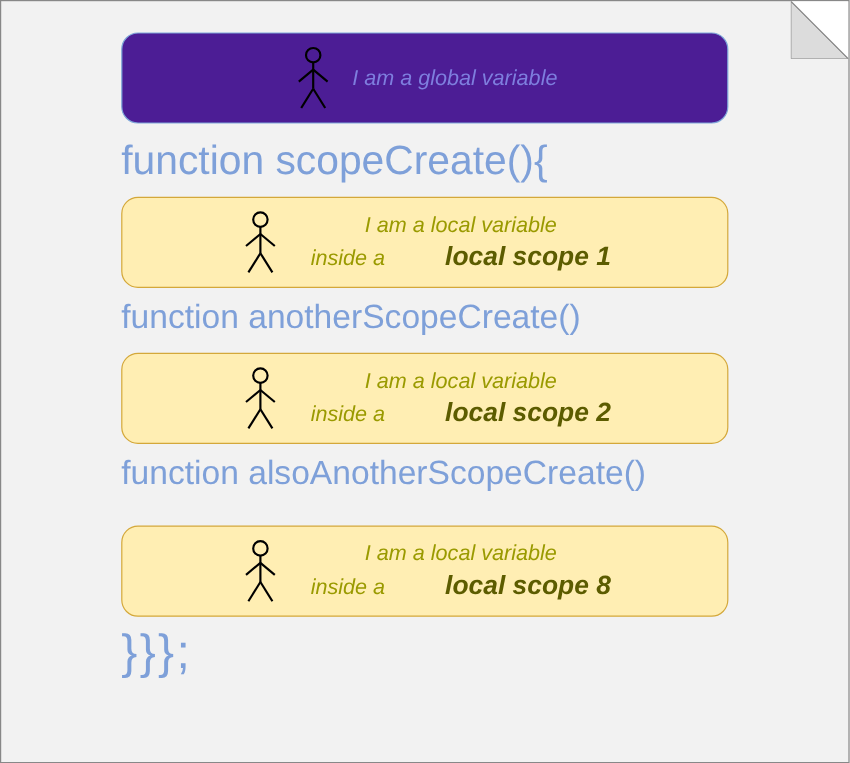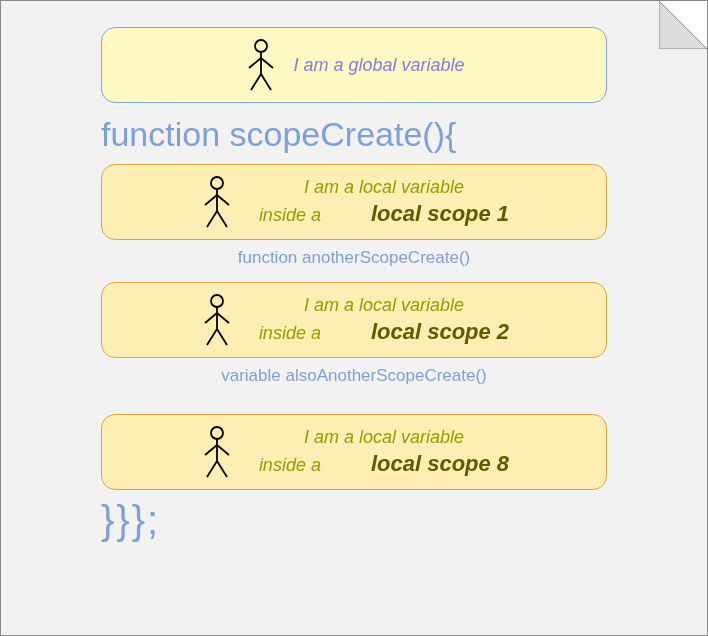--- a/index.html
+++ b/index.html
@@ -28,21 +28,21 @@
   }
   .scope-box {
     border-radius: 14px;
     padding: 10px 18px;
     display: flex;
     align-items: center;
     gap: 14px;
     justify-content: center;
   }
   .scope-box.global {
-    background: #fef9c3;
+    background: #4c1d95;
     border: 1.5px solid #7ea6d9;
     margin-bottom: 12px;
   }
   .scope-box.local {
     background: #ffeeb3;
     border: 1.5px solid #d4a83a;
     margin-bottom: 8px;
     gap: 24px;
   }
   .stick {
@@ -61,21 +61,21 @@
     font-weight: bold;
     color: #5c5c00;
     margin-left: 45px;
   }
   .code-line {
     color: #7ea0d9;
     font-weight: normal;
     margin: 4px 0 10px 0;
   }
   .code-big   { font-size: 34px; }
-  .code-mid   { font-size: 17px; text-align: center; margin-top: 2px; margin-bottom: 14px; }
+  .code-mid   { font-size: 28px; margin-top: 2px; margin-bottom: 14px; }
   .code-close { font-size: 40px; letter-spacing: 2px; margin-top: 6px; }
   .spacer { height: 14px; }
 </style>
 </head>
 <body>
 
 <div class="page">
 
   <svg class="dogear" viewBox="0 0 48 48">
     <polygon points="0,0 48,48 0,48" fill="#dcdcdc" stroke="#888" stroke-width="1"></polygon>
@@ -126,21 +126,21 @@
         <line x1="18" y1="20" x2="30" y2="30" stroke="#000" stroke-width="1.8"></line>
         <line x1="18" y1="36" x2="8" y2="52" stroke="#000" stroke-width="1.8"></line>
         <line x1="18" y1="36" x2="28" y2="52" stroke="#000" stroke-width="1.8"></line>
       </svg>
       <div class="box-text">
         <span>I am a local variable</span><br>
         <span>inside a </span><span class="em">local scope 2</span>
       </div>
     </div>
 
-    <div class="code-line code-mid">variable alsoAnotherScopeCreate()</div>
+    <div class="code-line code-mid">function alsoAnotherScopeCreate()</div>
 
     <div class="spacer"></div>
 
     <div class="scope-box local">
       <svg class="stick" width="36" height="54" viewBox="0 0 36 54">
         <circle cx="18" cy="8" r="6" fill="none" stroke="#000" stroke-width="1.8"></circle>
         <line x1="18" y1="14" x2="18" y2="36" stroke="#000" stroke-width="1.8"></line>
         <line x1="18" y1="20" x2="6" y2="30" stroke="#000" stroke-width="1.8"></line>
         <line x1="18" y1="20" x2="30" y2="30" stroke="#000" stroke-width="1.8"></line>
         <line x1="18" y1="36" x2="8" y2="52" stroke="#000" stroke-width="1.8"></line>

